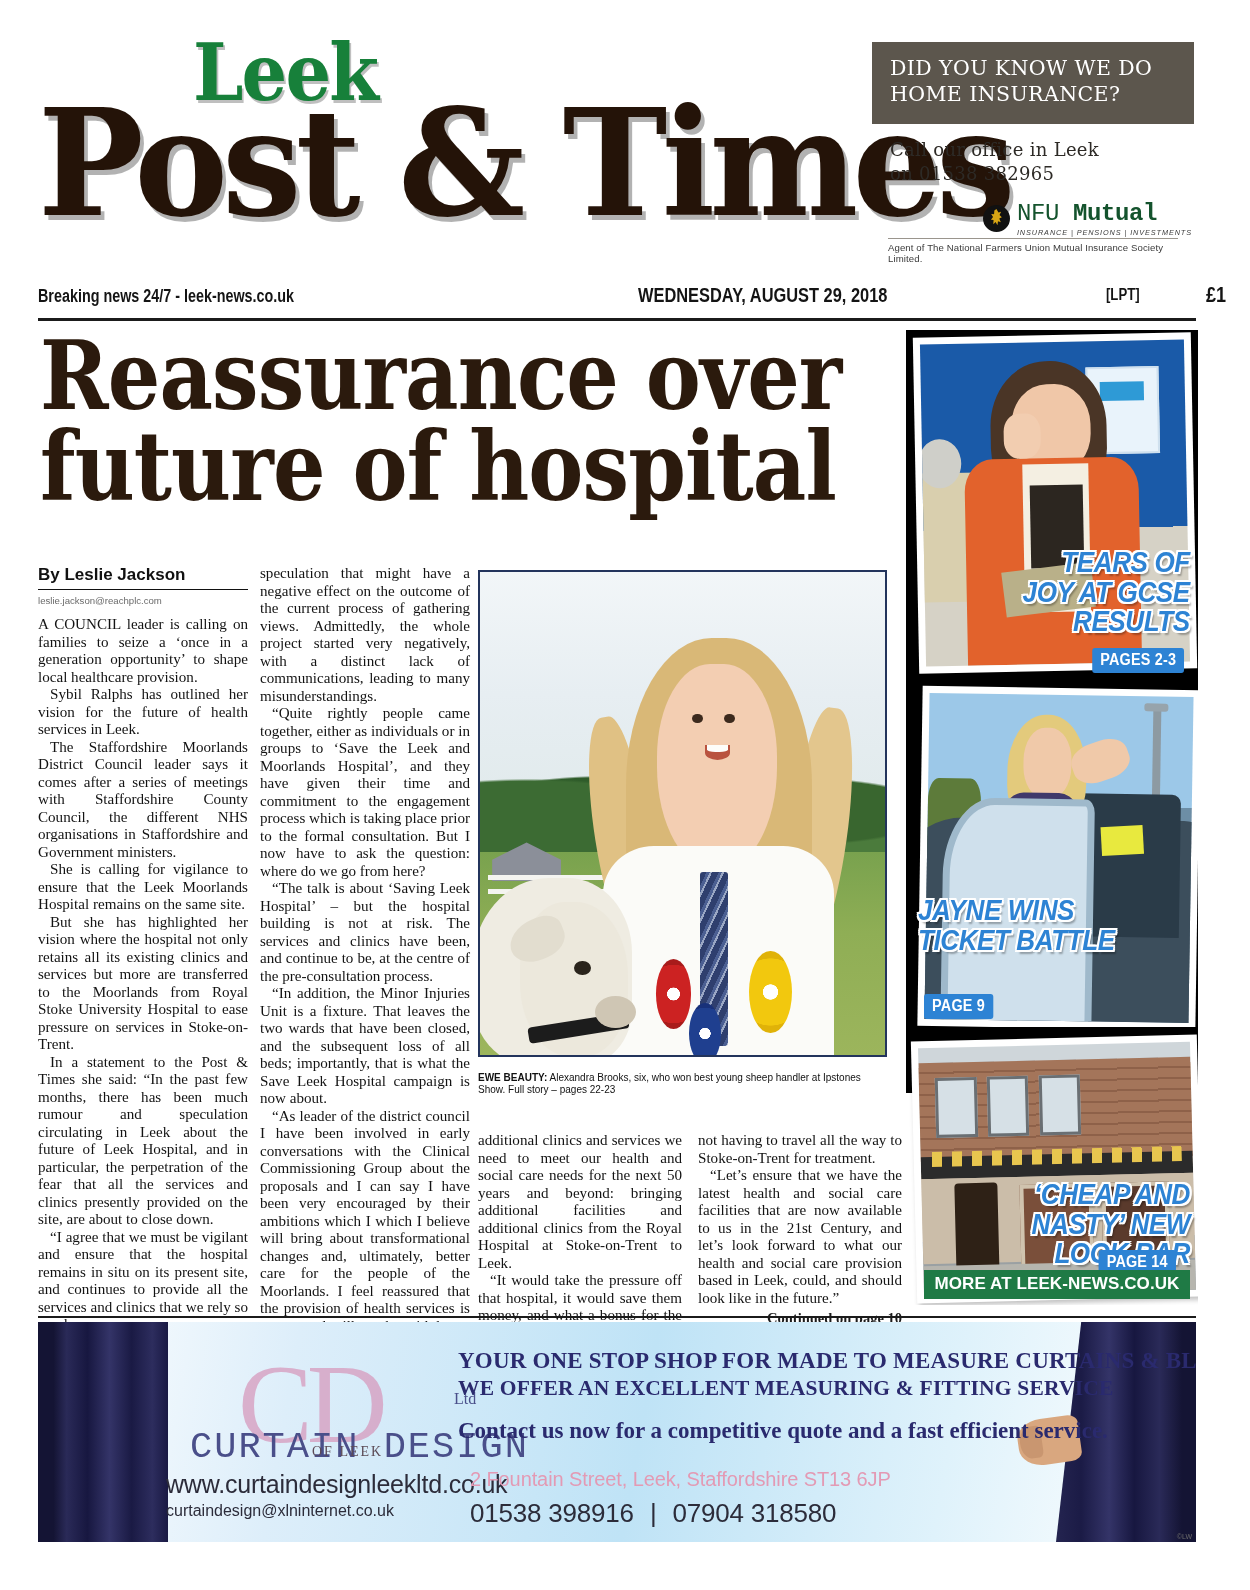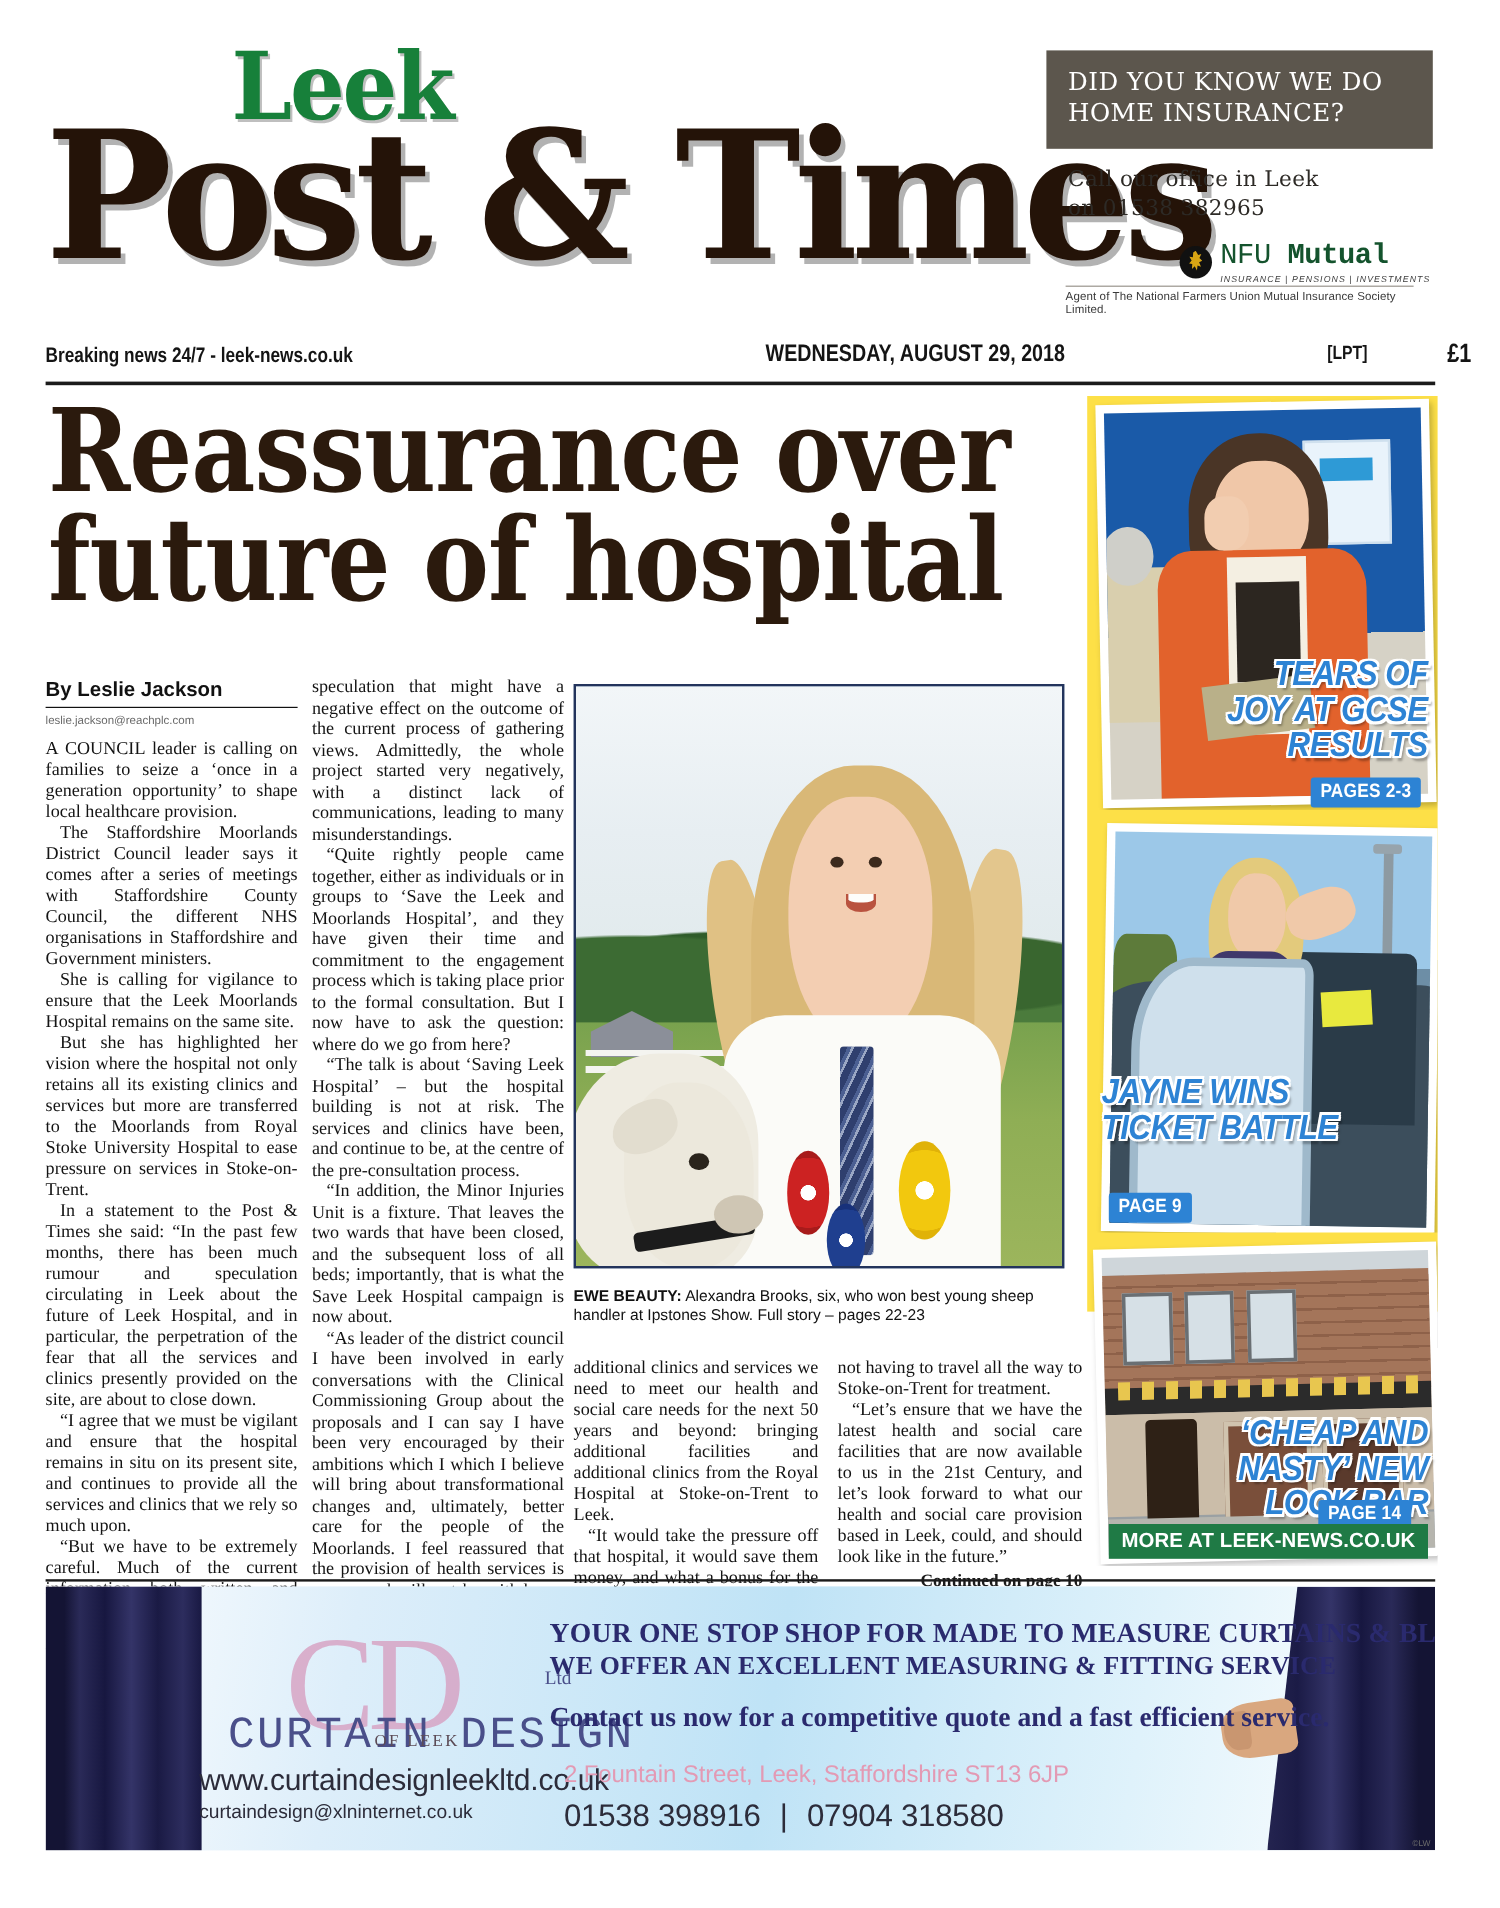--- a/index.html
+++ b/index.html
@@ -92,25 +92,25 @@
   .ro-blue{position:absolute;left:34%;top:88%;width:17%;height:14%;background:
      radial-gradient(circle,#fff 0 16%,#1f3f8f 17% 74%,#18317a 75% 100%);border-radius:50%;}
   .ph-sheep{position:absolute;left:-2%;bottom:-2%;width:46%;height:42%;}
   .s-body{position:absolute;left:0;bottom:0;width:86%;height:92%;background:#efece2;border-radius:48% 40% 30% 36%;}
   .s-head{position:absolute;left:26%;bottom:4%;width:58%;height:76%;background:#ece8dc;border-radius:42% 48% 42% 48%;}
   .s-ear{position:absolute;left:20%;bottom:52%;width:30%;height:20%;background:#e2ddcf;border-radius:60% 40% 50% 50%;transform:rotate(-22deg);}
   .s-eye{position:absolute;left:55%;bottom:44%;width:9%;height:7%;background:#2a241c;border-radius:50%;}
   .s-nose{position:absolute;left:66%;bottom:18%;width:22%;height:16%;background:#cfc6b4;border-radius:50%;}
   .s-halter{position:absolute;left:30%;bottom:14%;width:54%;height:8%;background:#1c1c1c;border-radius:4px;transform:rotate(-9deg);}
 
-  .caption{position:absolute;left:478px;top:1072px;width:409px;font-family:"Liberation Sans",sans-serif;font-size:13px;line-height:1.22;color:#111;}
+  .caption{position:absolute;left:478px;top:1072px;width:409px;font-family:"Liberation Sans",sans-serif;font-size:10px;line-height:1.22;color:#111;}
   .caption b{font-weight:bold;}
 
   
-  .promos{position:absolute;left:906px;top:330px;width:292px;height:763px;background:#fde047;}
+  .promos{position:absolute;left:906px;top:330px;width:292px;height:763px;background:#000000;}
   .promo{position:absolute;left:0;width:292px;overflow:hidden;}
   .pm1{top:0;height:345px;}
   .pm2{top:352px;height:345px;}
   .pm3{top:704px;height:271px;}
   .pcard{position:absolute;background:#fff;padding:7px;box-sizing:border-box;box-shadow:2px 3px 5px rgba(0,0,0,.25);}
   .pimg{width:100%;height:100%;position:relative;overflow:hidden;}
   .pm1 .pcard{left:10px;top:5px;width:278px;height:336px;transform:rotate(-1.1deg);}
   .pm2 .pcard{left:14px;top:6px;width:278px;height:340px;transform:rotate(0.9deg);}
   .pm3 .pcard{left:8px;top:4px;width:286px;height:262px;transform:rotate(-1.4deg);}
 
@@ -240,20 +240,21 @@
     <span>Reassurance over</span>
     <span>future of hospital</span>
   </div>
 
   <div class="colwrap">
     <div class="col col1">
       <div class="byline">By Leslie Jackson</div>
       <div class="byline-rule"></div>
       <div class="byemail">leslie.jackson@reachplc.com</div>
       <p class="body first">A COUNCIL leader is calling on families to seize a ‘once in a generation opportunity’ to shape local healthcare provision.</p>
+      <p class="body">Sybil Ralphs has outlined her vision for the future of  health services in Leek.</p>
       <p class="body">The Staffordshire Moorlands District Council leader says it comes after a series of meetings with Staffordshire County Council, the  different NHS organisations in Staffordshire and Government ministers.</p>
       <p class="body">She is  calling for vigilance to ensure that the Leek Moorlands Hospital remains on the same site.</p>
       <p class="body">But she has highlighted her vision where the hospital not only retains all its existing clinics and services but more are transferred to the Moorlands from Royal Stoke University Hospital to ease pressure on services in Stoke-on-Trent.</p>
       <p class="body">In a statement to the Post &amp; Times she said: “In the past few months, there has been much rumour and speculation circulating in Leek about the future of Leek Hospital, and in particular, the perpetration of the fear that all the services and clinics presently provided on the site, are about to close down.</p>
       <p class="body">“I agree that we must be vigilant and ensure that the hospital remains in situ on its present site, and continues to provide all the services and clinics that we rely so much upon.</p>
       <p class="body">“But we have to be extremely careful. Much of the current information both written and spoken that is circulating, is accurate and justifiable and not unfounded rumour, and</p>
     </div>
     <div class="col col2">
       <p class="body first">speculation that might have a negative effect on the outcome of the current process of gathering views. Admittedly, the whole project started very negatively, with a distinct lack of communications, leading to many misunderstandings.</p>
       <p class="body">“Quite rightly people came together, either as individuals or in groups to ‘Save the Leek and Moorlands Hospital’, and they have given their time and commitment to the engagement process which is taking place prior to the formal consultation. But I now have to ask the question: where do we go from here?</p>

